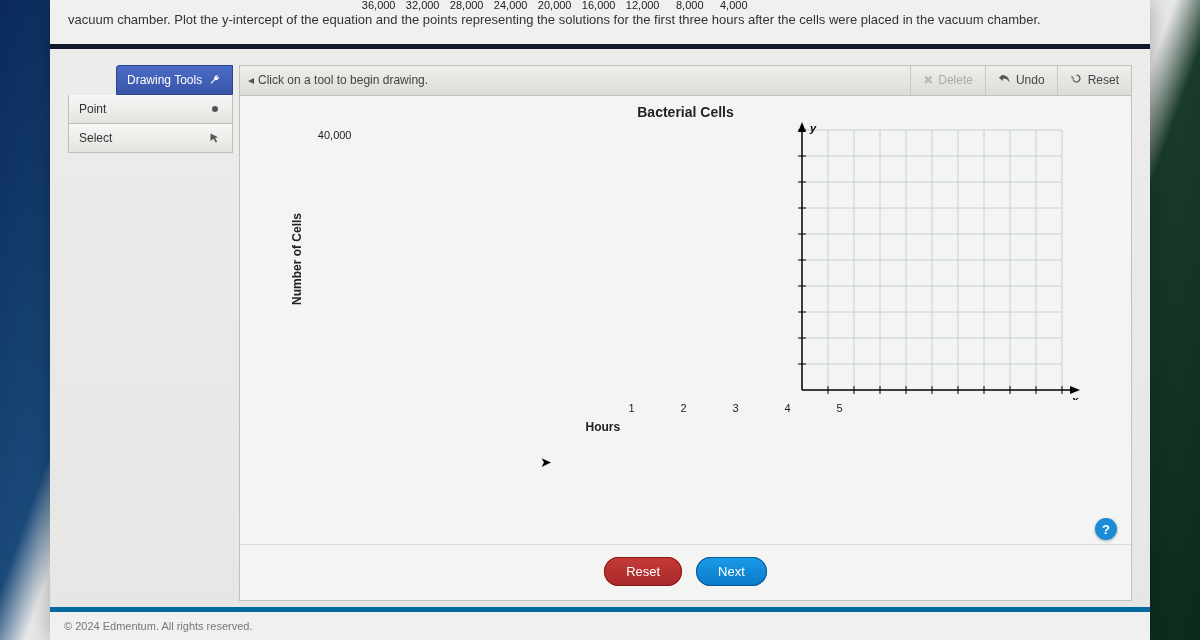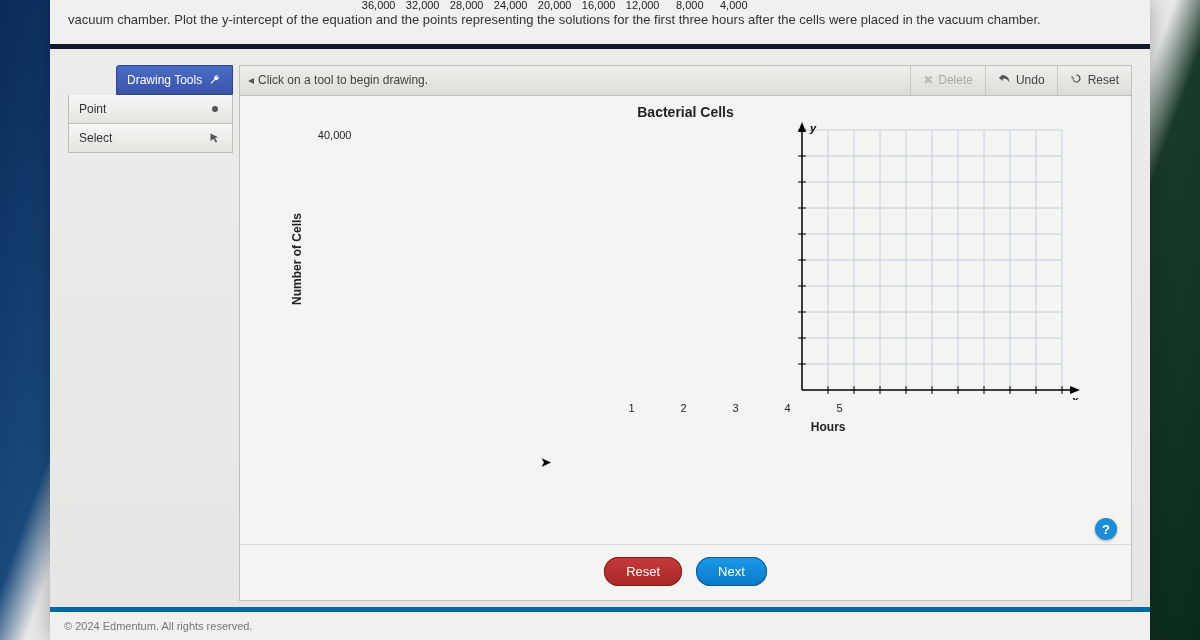--- a/index.html
+++ b/index.html
@@ -58,21 +58,21 @@
     font-weight: bold; font-size: 12px; color: #222; margin-right: 4px;
   }
   .yticks { display: flex; flex-direction: row; justify-content: space-between; height: 260px; }
   .ytick { font-size: 11px; color: #222; text-align: right; width: 44px; line-height: 1; transform: translateY(-50%); }
   .ytick:first-child { transform: translateY(0); }
   .grid-wrap { position: relative; }
   svg.grid { display: block; }
   .xrow { display:flex; margin-left: 60px; }
   .xticks { display: flex; width: 260px; position: relative; height: 18px; }
   .xtick { position: absolute; font-size: 11px; color: #222; transform: translateX(-50%); top: 2px; }
-  .xlabel { text-align: right; font-weight: bold; font-size: 12px; color: #222; margin-left: 60px; width: 260px; margin-top: 2px; }
+  .xlabel { text-align: left; font-weight: bold; font-size: 12px; color: #222; margin-left: 60px; width: 260px; margin-top: 2px; }
   .cursor-arrow { position: absolute; left: 300px; bottom: 74px; color:#000; font-size:14px; }
   .help-badge {
     position: absolute; right: 14px; bottom: 60px; width: 22px; height: 22px;
     border-radius: 50%; background: #1a8cd8; color: #fff; font-weight: bold;
     display: flex; align-items: center; justify-content: center; font-size: 13px;
     box-shadow: 0 1px 3px rgba(0,0,0,.3); cursor: pointer;
   }
   .bottom-buttons {
     display: flex; gap: 14px; justify-content: center; padding: 12px 0 14px;
     border-top: 1px solid #dcdcd8; background: #f4f4f2;

